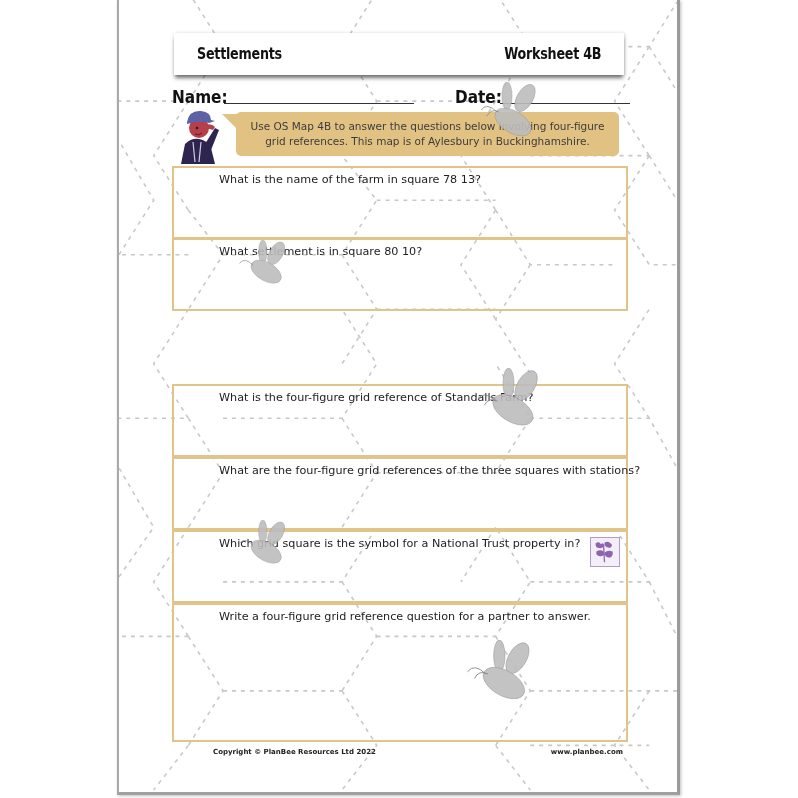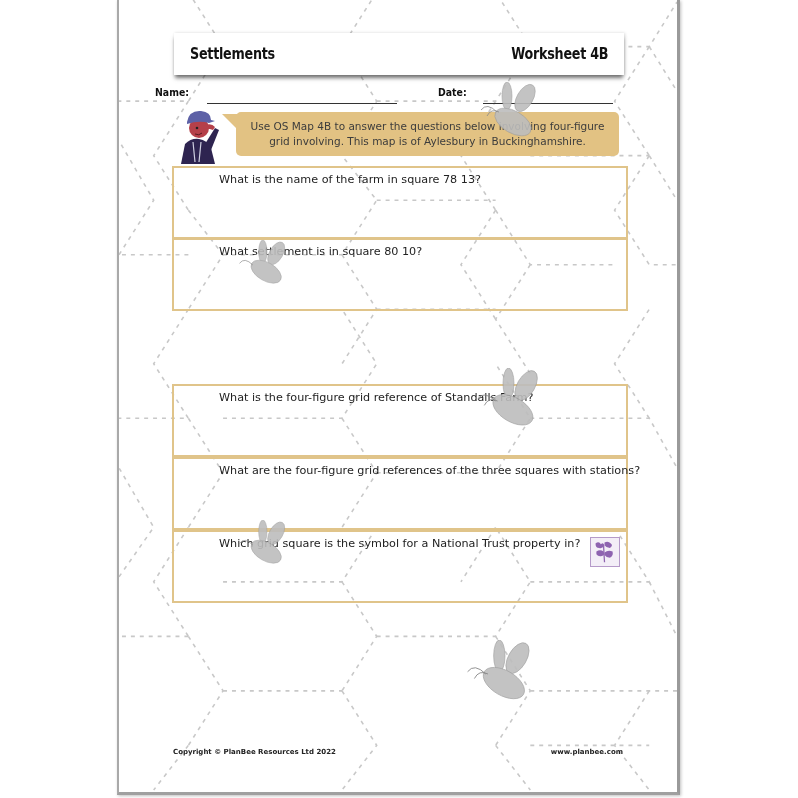--- a/index.html
+++ b/index.html
@@ -1,33 +1,33 @@
 <!DOCTYPE html>
 <html><head>
 <meta charset="utf-8">
 <style>
   html,body{margin:0;padding:0;}
   body{width:798px;height:798px;background:#ffffff;position:relative;overflow:hidden;font-family:"DejaVu Sans",sans-serif;}
   .page{position:absolute;left:117px;top:0;width:563px;height:795px;background:#fff;border-left:2px solid #a9a9a9;border-right:3px solid #9a9a9a;border-bottom:3px solid #a0a0a0;box-shadow:1px 1px 3px rgba(0,0,0,0.25);box-sizing:border-box;overflow:hidden;}
   .hexbg{position:absolute;left:0;top:0;width:100%;height:100%;pointer-events:none;}
-  .header{position:absolute;left:55px;top:33px;width:450px;height:42px;background:#fff;box-shadow:0 4px 4px -1px rgba(0,0,0,0.55),1px 0 3px rgba(0,0,0,0.15);display:flex;align-items:center;justify-content:space-between;padding:0 16px;box-sizing:border-box;}
+  .header{position:absolute;left:55px;top:33px;width:450px;height:42px;background:#fff;box-shadow:0 4px 4px -1px rgba(0,0,0,0.55),1px 0 3px rgba(0,0,0,0.15);display:flex;align-items:center;justify-content:space-between;padding:0 23px;box-sizing:border-box;}
   .hfont{font-family:"DejaVu Sans",sans-serif;font-weight:bold;color:#111;font-size:15px;letter-spacing:-0.3px;transform:scaleX(0.85);transform-origin:left center;}
   .hfont.right{transform-origin:right center;}
-  .namerow{position:absolute;left:36px;top:86px;width:455px;height:20px;font-size:11px;}
+  .namerow{position:absolute;left:53px;top:86px;width:455px;height:20px;font-size:18px;}
   .namelabel{position:absolute;left:0;top:0;font-weight:bold;color:#111;transform:scaleX(0.85);transform-origin:left center;}
   .nameline{position:absolute;left:52px;top:17px;width:190px;border-bottom:1.5px solid #333;}
   .datelabel{position:absolute;left:283px;top:0;font-weight:bold;color:#111;transform:scaleX(0.85);transform-origin:left center;}
   .dateline{position:absolute;left:328px;top:17px;width:130px;border-bottom:1.5px solid #333;}
   .char{position:absolute;left:56px;top:108px;width:48px;height:56px;}
   .bubble{position:absolute;left:117px;top:112px;width:383px;height:44px;background:#e2c283;border-radius:5px;display:flex;flex-direction:column;align-items:center;justify-content:center;font-size:10.5px;color:#3c3c3c;line-height:15px;text-align:center;}
   .bubble:before{content:"";position:absolute;left:-14px;top:2px;border-top:0 solid transparent;border-right:16px solid #e2c283;border-bottom:16px solid transparent;}
   .qbox{position:absolute;left:53px;width:456px;height:73px;border:2px solid #e0c48a;box-sizing:border-box;background:transparent;}
   .qtext{position:absolute;left:6px;top:5px;font-size:11.2px;color:#222;white-space:nowrap;margin-left:39px;}
   .ntlogo{position:absolute;right:6px;top:5px;width:30px;height:30px;border:1.5px solid #b59ac9;background:#f3eef7;box-sizing:border-box;}
-  .footer{position:absolute;top:748px;font-size:7px;font-weight:bold;color:#222;}
+  .footer{position:absolute;top:748px;font-size:7px;font-weight:bold;color:#222;margin-left:40px;}
   .bee{position:absolute;}
 </style>
 </head>
 <body>
 
 <div class="page">
 
   <svg class="hexbg" viewBox="0 0 563 795" xmlns="http://www.w3.org/2000/svg">
     <g fill="none" stroke="#c8c8c8" stroke-width="1.6" stroke-dasharray="4,5">
       <path d="M70 -10 L105 45 L70 100 L0 100"></path>
@@ -98,21 +98,21 @@
     <path d="M30 36 L40 20 L44 22 L36 42 Z" fill="#2e2450"></path>
     <circle cx="24" cy="20" r="10" fill="#b5404a"></circle>
     <path d="M12 14 Q14 2 26 3 Q36 4 36 12 L40 13 L34 15 Q24 12 12 16 Z" fill="#5d61a6"></path>
     <path d="M28 18 Q36 14 40 19 L38 22 Q33 20 28 21 Z" fill="#b5404a"></path>
     <circle cx="22" cy="20" r="1.3" fill="#222"></circle>
     <path d="M20 26 Q24 28 27 25" stroke="#5a1a20" stroke-width="1" fill="none"></path>
   </svg>
 
   <div class="bubble">
     <span>Use OS Map 4B to answer the questions below involving four-figure</span>
-    <span>grid involving. This map is of Aylesbury in Buckinghamshire.</span>
+    <span>grid references. This map is of Aylesbury in Buckinghamshire.</span>
   </div>
 
   <div class="qbox" style="top:166px;">
     <span class="qtext">What is the name of the farm in square 78 13?</span>
   </div>
   <div class="qbox" style="top:238px;">
     <span class="qtext">What settlement is in square 80 10?</span>
   </div>
   <div class="qbox" style="top:384px;">
     <span class="qtext">What is the four-figure grid reference of Standalls Farm?</span>
@@ -126,20 +126,23 @@
       <svg viewBox="0 0 30 30" width="27" height="27" xmlns="http://www.w3.org/2000/svg">
         <g fill="#8e63b0">
           <path d="M5 6 Q9 3 11 7 Q14 4 15 9 Q12 12 9 11 Q5 11 5 6 Z"></path>
           <path d="M15 5 Q19 3 22 6 Q25 8 21 11 Q17 11 15 8 Z"></path>
           <path d="M6 15 Q10 12 14 15 Q16 19 12 20 Q8 21 6 18 Z"></path>
           <path d="M15 16 Q19 13 24 15 Q25 20 21 22 Q17 22 15 19 Z"></path>
           <path d="M14 9 L15 27" stroke="#8e63b0" stroke-width="1.4"></path>
         </g>
       </svg>
     </div>
+  </div>
+  <div class="qbox" style="top:603px;height:139px;">
+    <span class="qtext">Write a four-figure grid reference question for a partner to answer.</span>
   </div>
 
   <svg class="bee" style="left:360px;top:82px;" width="70" height="60" viewBox="0 0 70 60" xmlns="http://www.w3.org/2000/svg">
     <g fill="#bdbdbd" stroke="#9a9a9a" stroke-width="0.6" opacity="0.9">
       <ellipse cx="28" cy="14" rx="5" ry="14"></ellipse>
       <ellipse cx="46" cy="16" rx="8" ry="15" transform="rotate(30 46 16)"></ellipse>
       <ellipse cx="34" cy="40" rx="20" ry="11" transform="rotate(30 34 40)"></ellipse>
     </g>
     <path d="M18 30 Q8 20 2 28 M20 30 Q12 26 8 34" stroke="#888" fill="none" stroke-width="0.8"></path>
   </svg>

